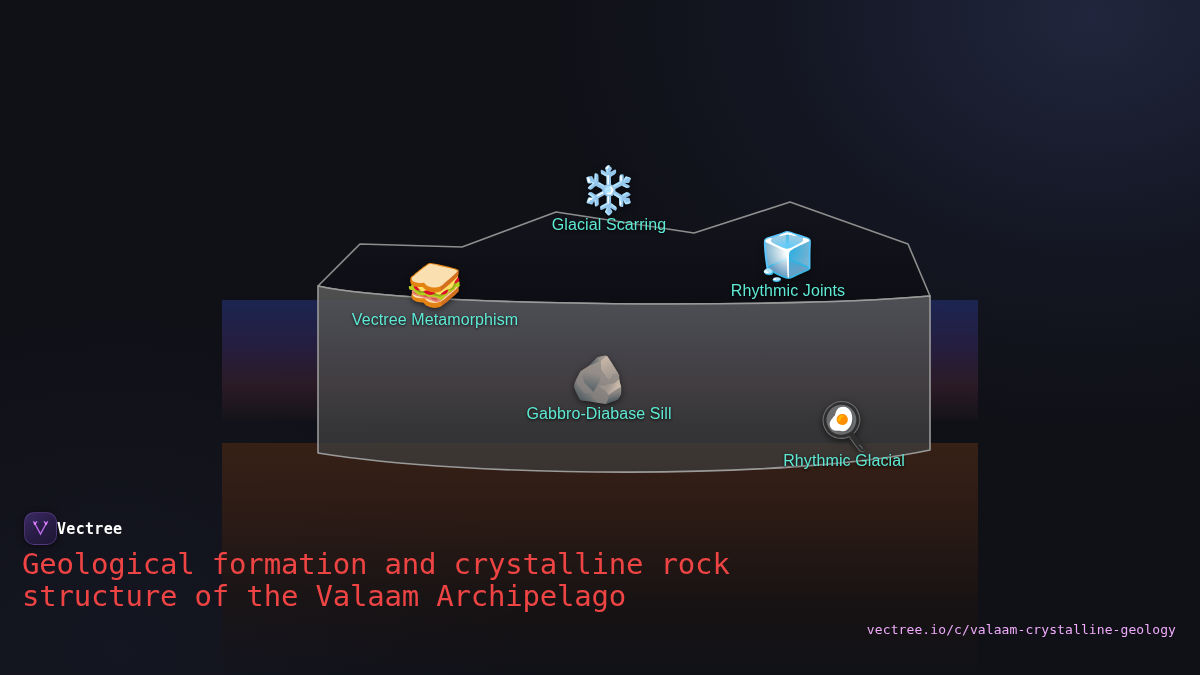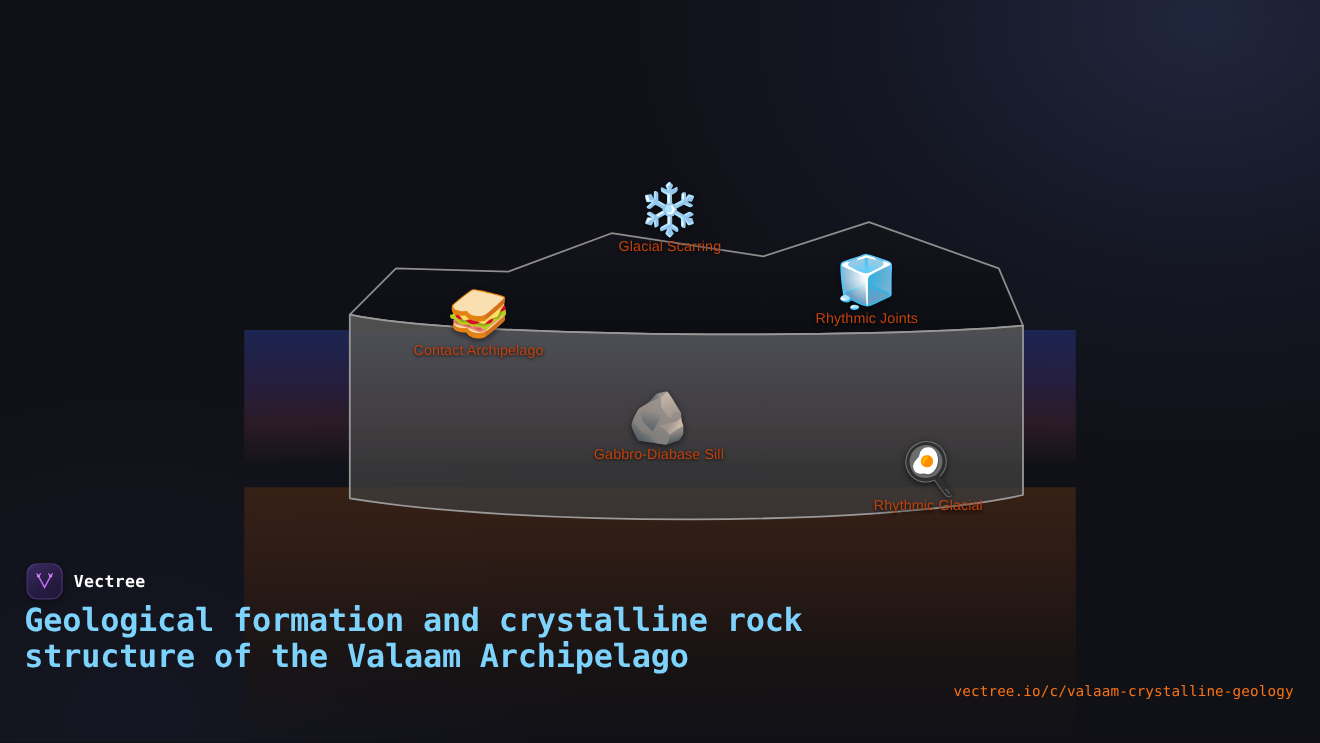--- a/index.html
+++ b/index.html
@@ -76,32 +76,32 @@
   }
   .node .emoji {
     font-size:46px;
     line-height:56px;
     height:56px;
     display:block;
     text-shadow:0 2px 6px rgba(0,0,0,0.55);
   }
   .node .lbl {
     font-family:"Liberation Sans", sans-serif;
-    font-size:13px;
-    color:#c2410c;
+    font-size:16px;
+    color:#5eead4;
     letter-spacing:0.1px;
     text-shadow:0 1px 3px rgba(0,0,0,0.9);
     margin-top:-2px;
   }
 
   
   .brand {
     position:absolute;
     left:24px; top:512px;
-    display:flex; align-items:center; gap:10px;
+    display:flex; align-items:center; 
   }
   .brand-mark {
     width:33px; height:33px;
     border-radius:10px;
     background:linear-gradient(145deg,#3a2a62 0%,#271c44 55%,#1d1733 100%);
     border:1px solid rgba(160,110,230,0.28);
     display:flex; align-items:center; justify-content:center;
     box-shadow:0 1px 6px rgba(0,0,0,0.5);
   }
   .brand-name {
@@ -111,32 +111,32 @@
     color:#ffffff;
     letter-spacing:0.3px;
   }
 
   .headline {
     position:absolute;
     left:22px; top:548px;
     width:830px;
     font-family:"DejaVu Sans Mono", monospace;
     font-size:29px;
-    font-weight:bold;
+    font-weight:normal;
     line-height:32px;
-    color:#7dd3fc;
+    color:#ef4444;
     letter-spacing:-0.2px;
   }
 
   .url {
     position:absolute;
     right:24px; top:622px;
     font-family:"DejaVu Sans Mono", monospace;
     font-size:13px;
-    color:#f97316;
+    color:#f0abfc;
     letter-spacing:0.1px;
     text-align:right;
   }
 </style>
 </head>
 <body>
 
 <div id="stage">
 
   <div class="glow-tr"></div>
@@ -165,21 +165,21 @@
              C790,480 470,478 318,453 Z" fill="url(#bodyFill)" stroke="#9a9a9a" stroke-width="1.6" stroke-linejoin="round"></path>
   </svg>
 
   <div class="node" style="left:609px; top:162px;">
     <span class="emoji">❄️</span>
     <span class="lbl">Glacial Scarring</span>
   </div>
 
   <div class="node" style="left:435px; top:257px;">
     <span class="emoji">🥪</span>
-    <span class="lbl">Contact Archipelago</span>
+    <span class="lbl">Vectree Metamorphism</span>
   </div>
 
   <div class="node" style="left:788px; top:228px;">
     <span class="emoji">🧊</span>
     <span class="lbl">Rhythmic Joints</span>
   </div>
 
   <div class="node" style="left:599px; top:351px;">
     <span class="emoji">🪨</span>
     <span class="lbl">Gabbro-Diabase Sill</span>

